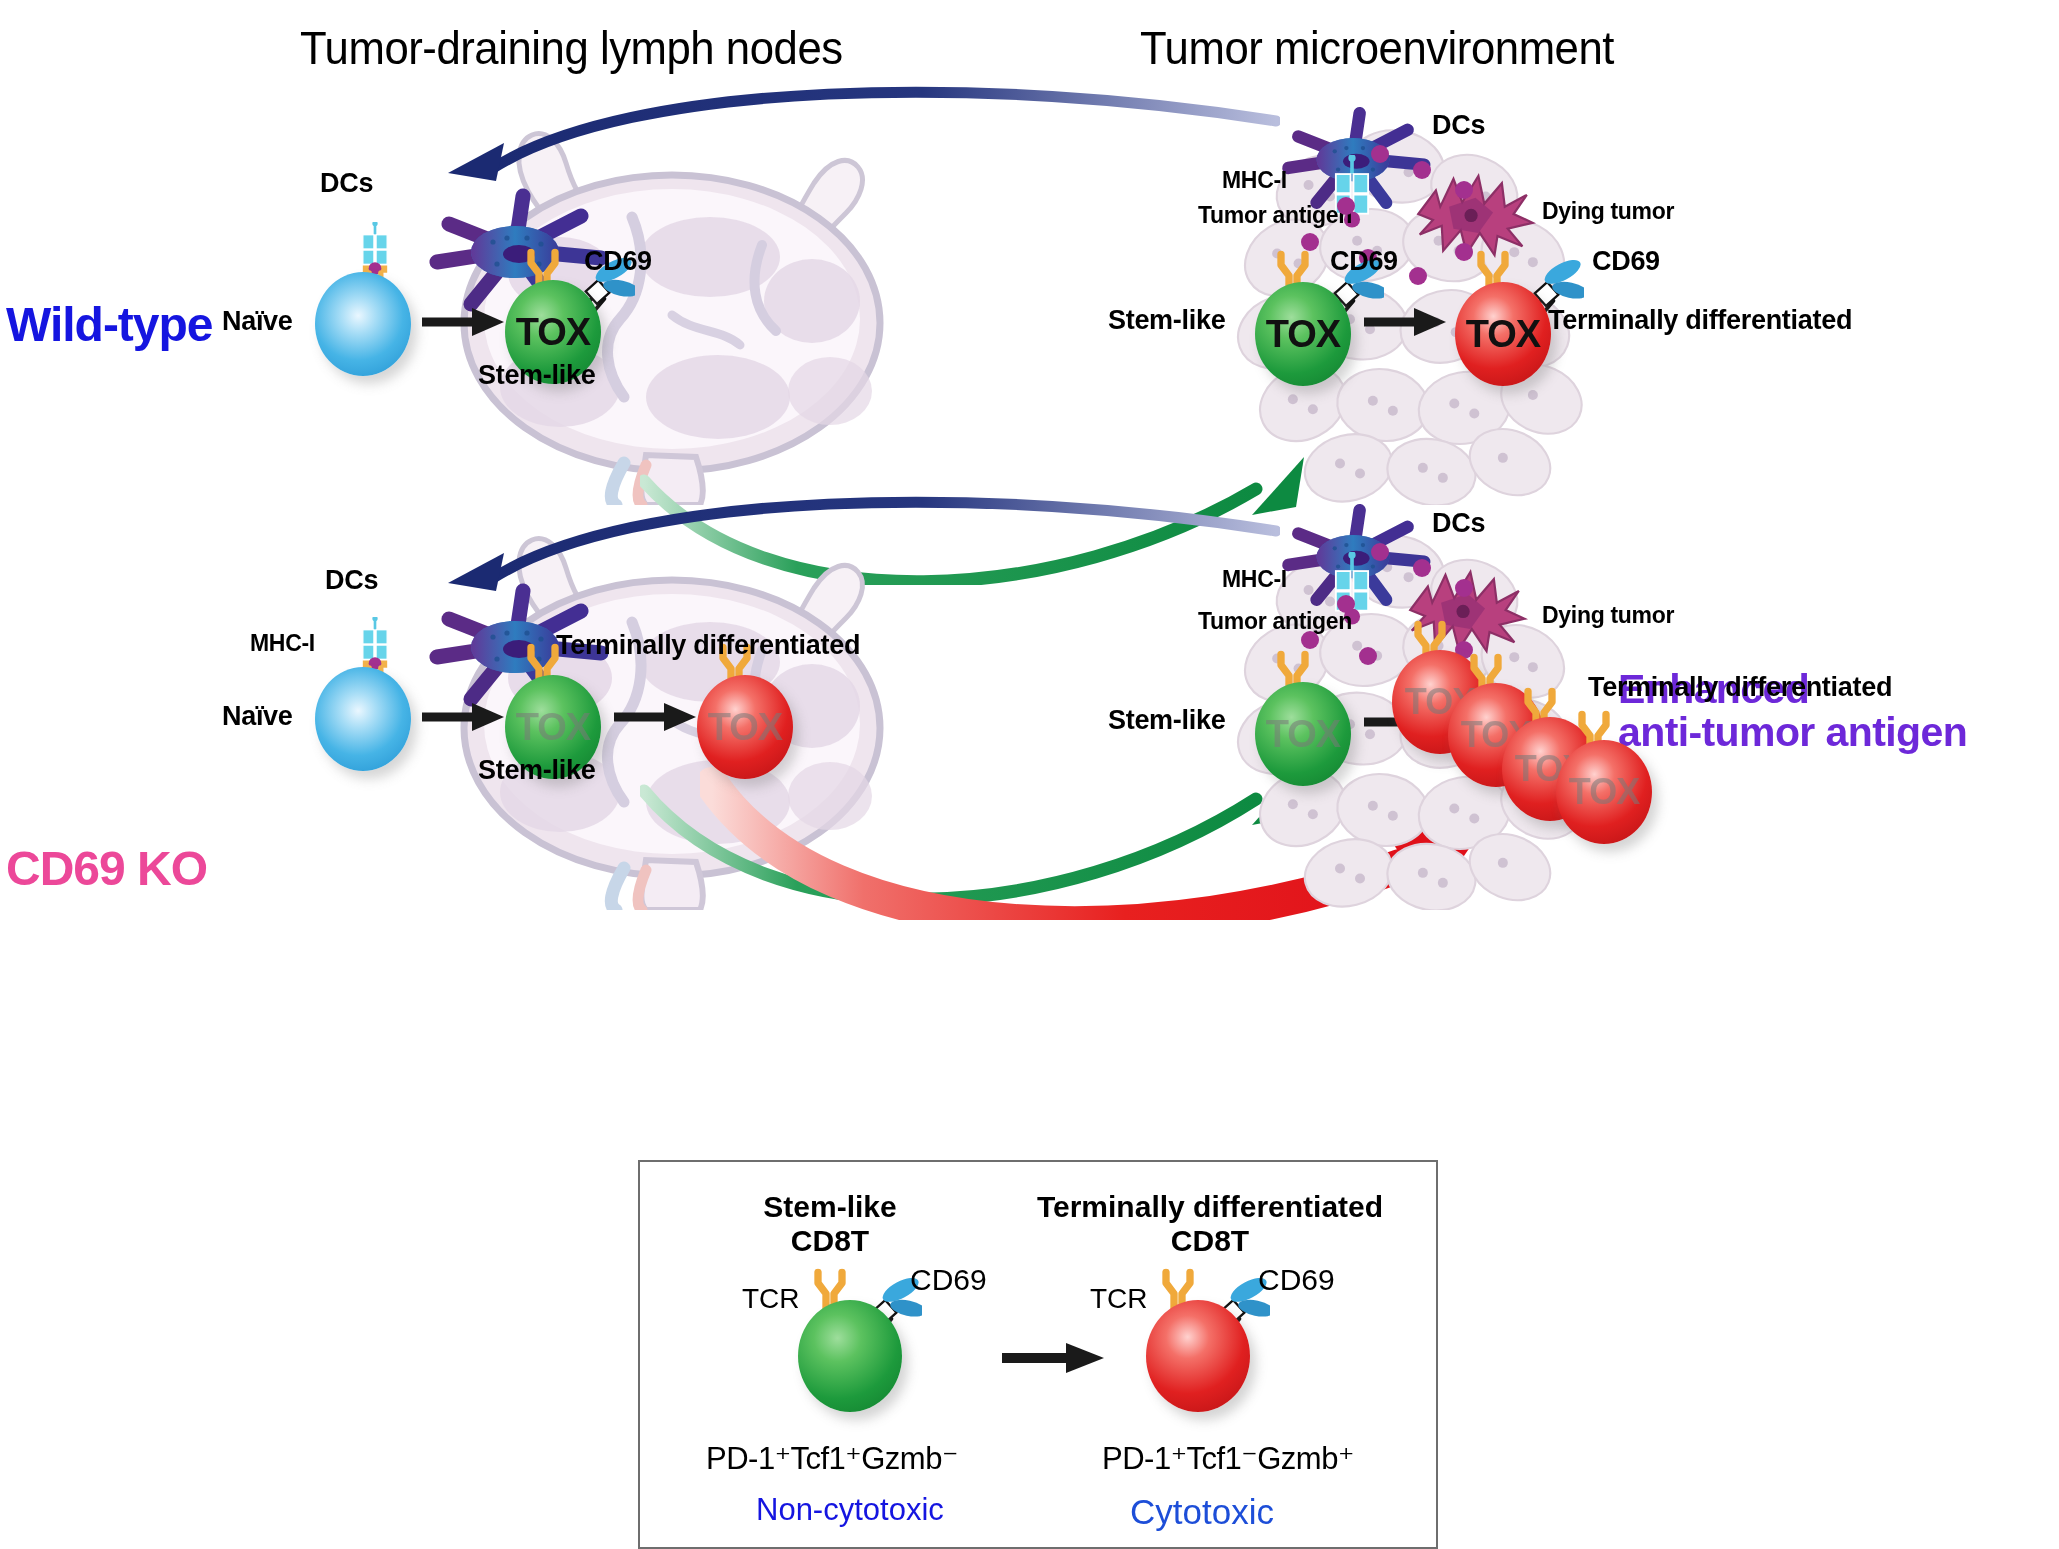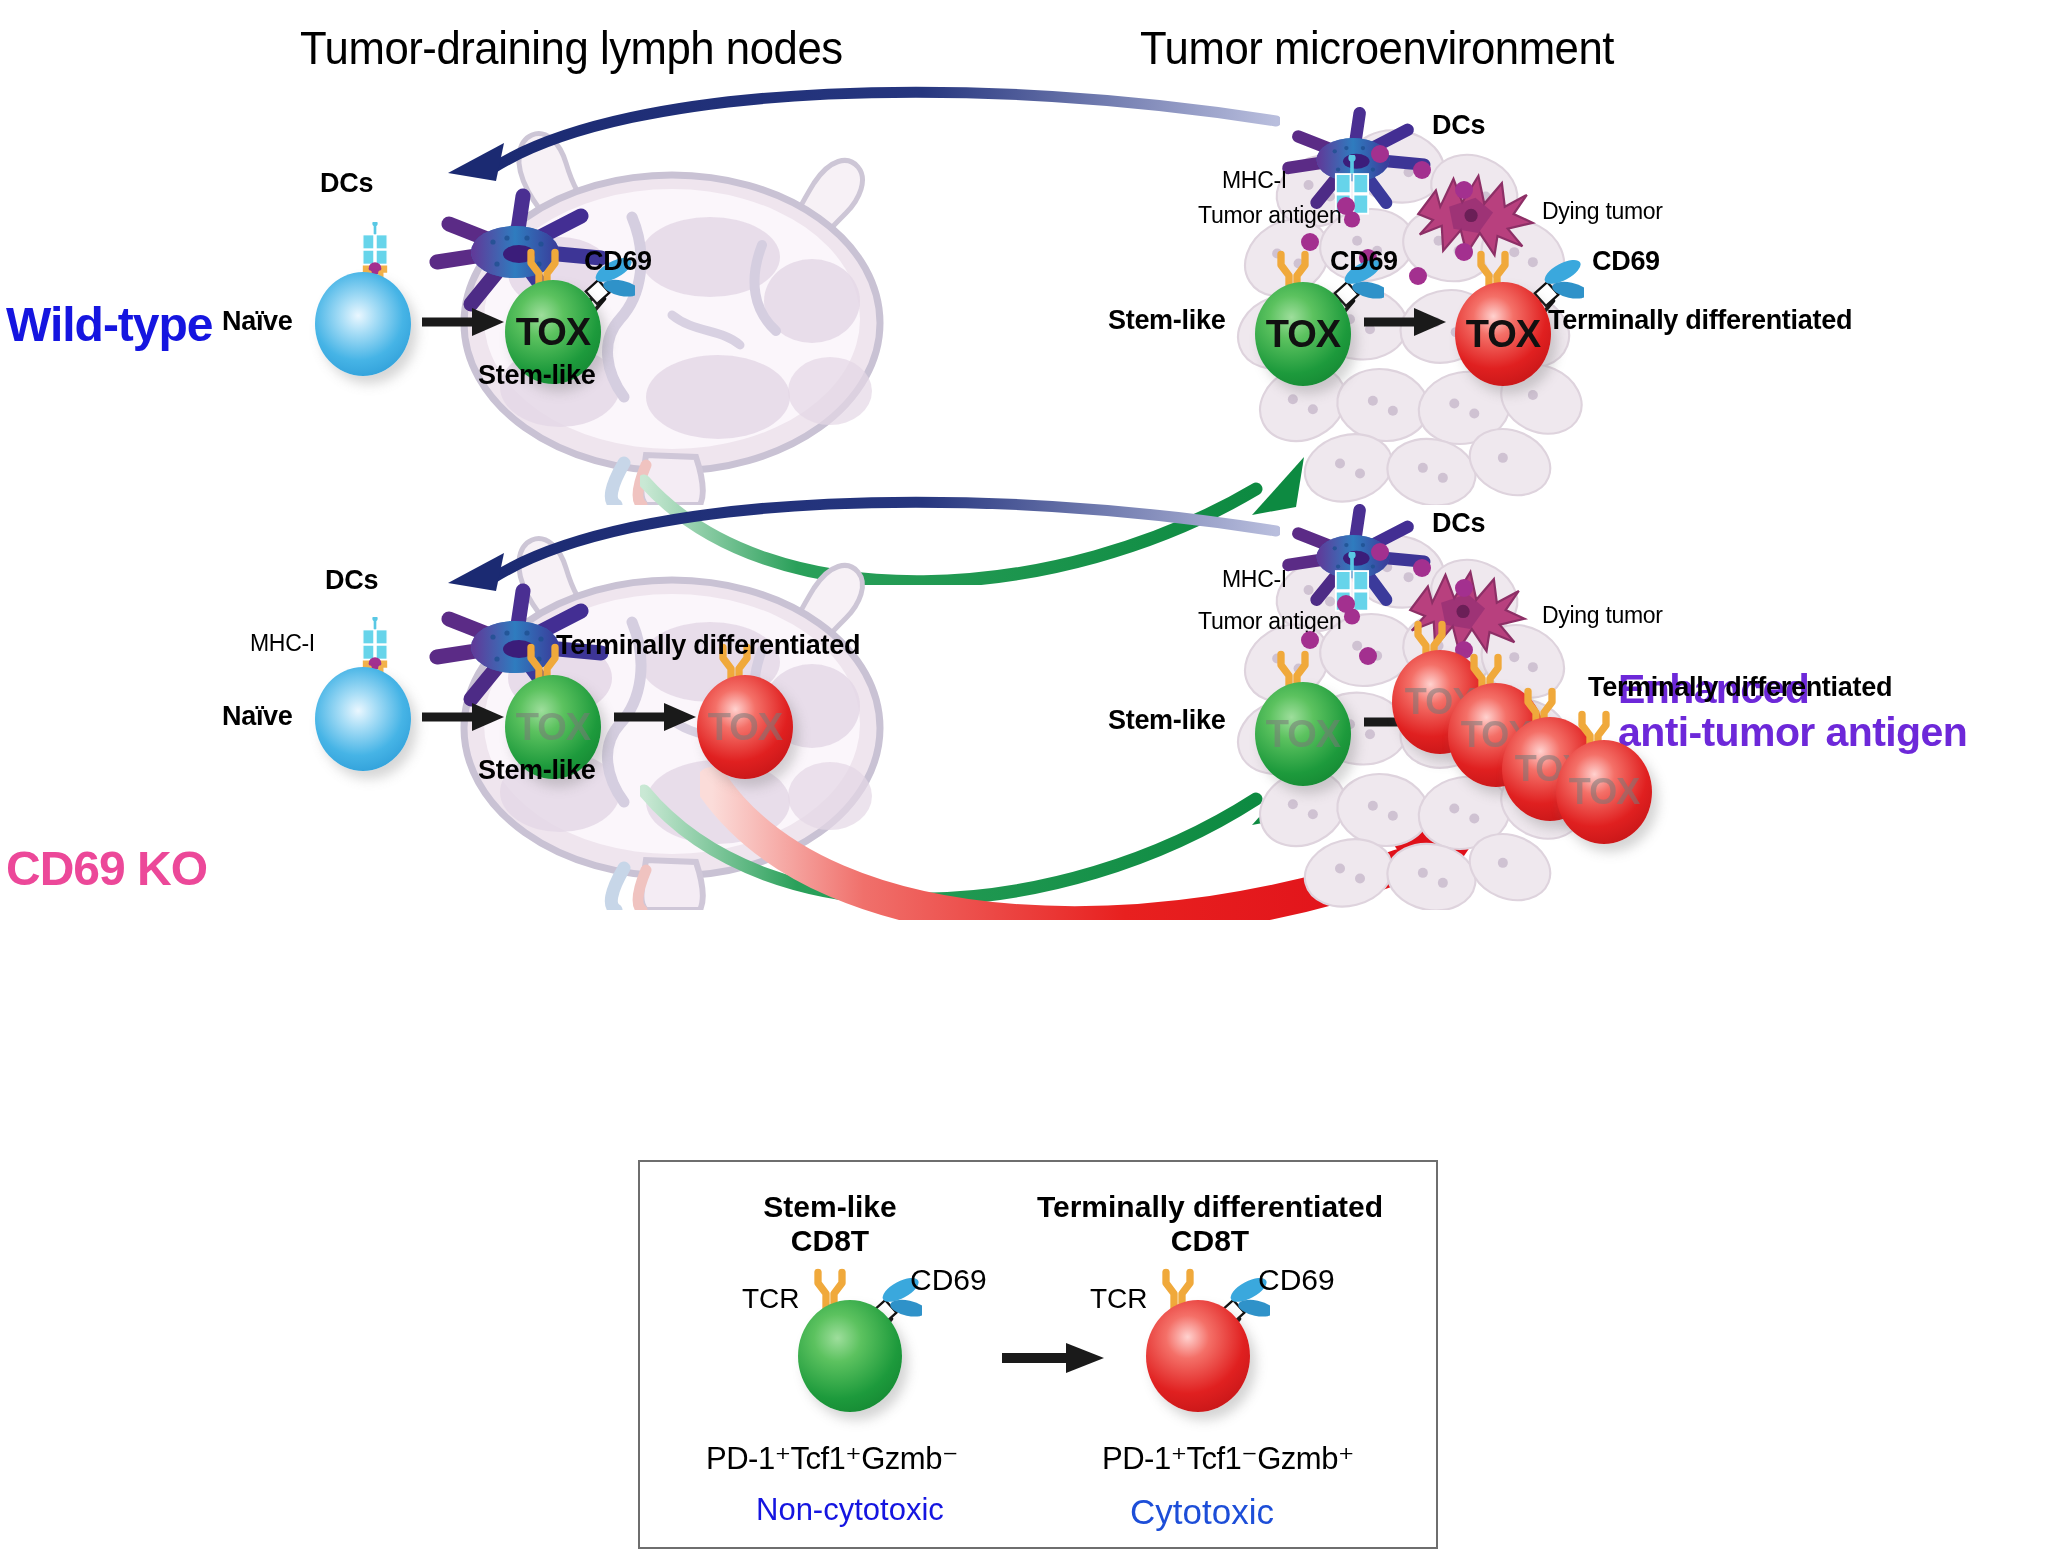--- a/index.html
+++ b/index.html
@@ -12,21 +12,21 @@
   .panel-title{font-size:47px;font-weight:400;letter-spacing:-0.5px;
                transform:scaleX(.93);transform-origin:left center;}
   .row-label{font-weight:bold;font-size:48px;letter-spacing:-1px;}
   .row-label.wt{color:#1515E0;}
   .row-label.ko{color:#ec4899;}
   .enhanced{color:#6d28d9;font-weight:bold;font-size:41px;line-height:1.06;
             letter-spacing:-0.6px;}
 
   
   .lbl{font-weight:bold;font-size:27px;letter-spacing:-0.3px;}
-  .lbl-sm{font-weight:normal;font-size:23px;letter-spacing:-0.3px;}
+  .lbl-sm{font-weight:bold;font-size:23px;letter-spacing:-0.3px;}
 
   
   .cell{position:absolute;border-radius:50%;}
   .cell .tox{position:absolute;left:0;right:0;top:50%;transform:translateY(-50%);
              text-align:center;font-weight:bold;letter-spacing:-1px;}
   .cell.green{background:radial-gradient(circle at 38% 34%, #9ede9c 0%, #5cc25f 24%, #1d9a3c 62%, #0f7a2c 100%);
               box-shadow:6px 8px 12px rgba(120,120,120,.32);}
   .cell.red{background:radial-gradient(circle at 40% 33%, #ffd2cf 0%, #f47068 22%, #e02020 58%, #b50f12 100%);
             box-shadow:6px 8px 12px rgba(120,120,120,.32);}
   .cell.blue{background:radial-gradient(circle at 45% 42%, #eaf7ff 0%, #a7ddf6 22%, #46b4e6 56%, #1f8fcf 100%);

